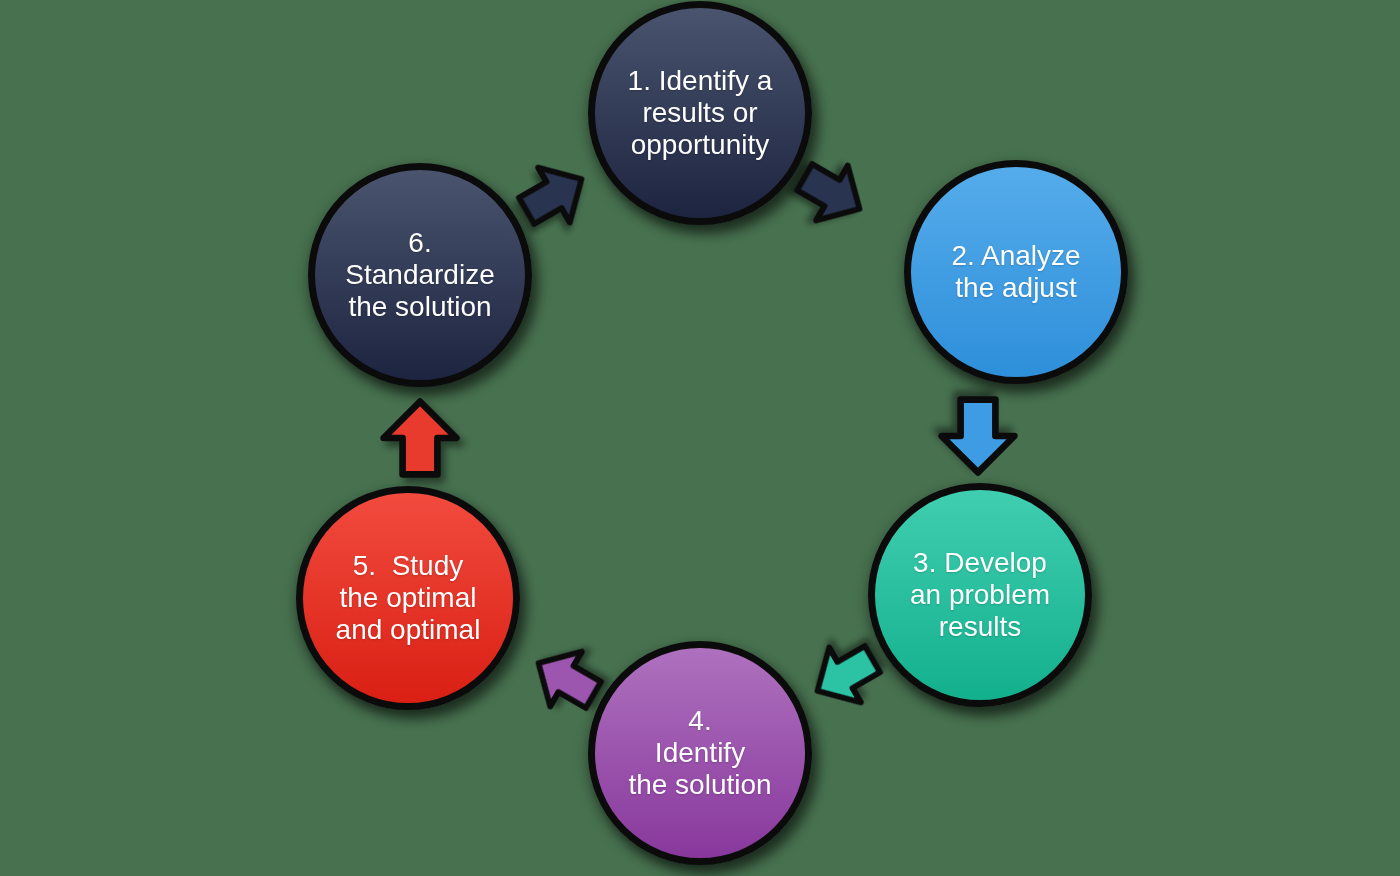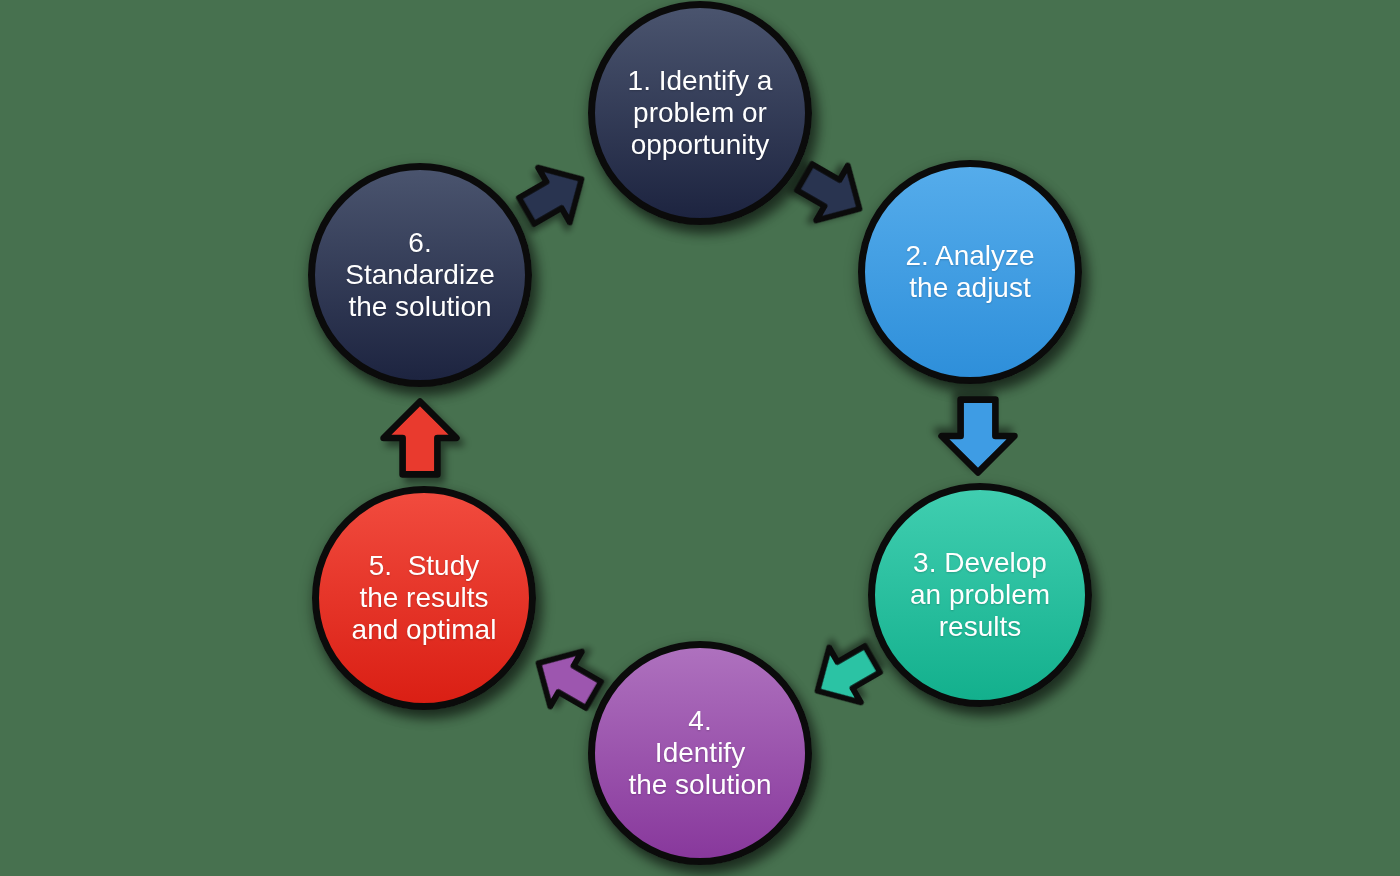--- a/index.html
+++ b/index.html
@@ -28,24 +28,24 @@
   }
   .circle .label {
     color: #ffffff;
     font-size: 28px;
     line-height: 32px;
     white-space: pre-wrap;
     text-shadow: 0 1px 2px rgba(0,0,0,0.18);
   }
   
   .step-1 { left: 588px; top: 1px;   }
-  .step-2 { left: 858px; top: 160px; }
+  .step-2 { left: 904px; top: 160px; }
   .step-3 { left: 868px; top: 483px; }
   .step-4 { left: 588px; top: 641px; }
-  .step-5 { left: 312px; top: 486px; }
+  .step-5 { left: 296px; top: 486px; }
   .step-6 { left: 308px; top: 163px; }
 
   .arrow {
     position: absolute;
     width: 90px;
     height: 90px;
     filter: drop-shadow(5px 6px 4px rgba(0,0,0,0.45));
   }
   .arrow svg { width: 100%; height: 100%; display: block; }
   .arrow path {
@@ -60,37 +60,37 @@
   .a45 { left: 521px; top: 634px; transform: rotate(300deg) scale(0.8);  }
   .a56 { left: 375px; top: 393px; transform: rotate(0deg)   scale(0.92); }
   .a61 { left: 509px; top: 150px; transform: rotate(60deg)  scale(0.8);  }
 </style>
 </head>
 <body style="background: rgb(71, 113, 79);">
 
 <div class="stage" style="background: rgb(71, 113, 79);">
 
   <div class="circle step-1" style="background: linear-gradient(rgb(74, 84, 110) 0%, rgb(29, 36, 64) 100%);">
-    <div class="label" style="color: rgb(255, 255, 255);"><div>1. Identify a</div><div>problem or</div><div>opportunity</div></div>
+    <div class="label" style="color: rgb(255, 255, 255);"><div>1. Identify a</div><div>results or</div><div>opportunity</div></div>
   </div>
 
   <div class="circle step-2" style="background: linear-gradient(rgb(85, 172, 235) 0%, rgb(46, 143, 218) 100%);">
     <div class="label" style="color: rgb(255, 255, 255);"><div>2. Analyze</div><div>the adjust</div></div>
   </div>
 
   <div class="circle step-3" style="background: linear-gradient(rgb(64, 206, 176) 0%, rgb(19, 176, 141) 100%); justify-content: center;">
     <div class="label" style="color: rgb(255, 255, 255);"><div>3. Develop</div><div>an problem</div><div>results</div></div>
   </div>
 
   <div class="circle step-4" style="background: linear-gradient(rgb(174, 113, 190) 0%, rgb(136, 56, 156) 100%);">
     <div class="label" style="color: rgb(255, 255, 255);"><div>4.</div><div>Identify</div><div>the solution</div></div>
   </div>
 
   <div class="circle step-5" style="background: linear-gradient(rgb(241, 75, 62) 0%, rgb(218, 31, 20) 100%);">
-    <div class="label" style="color: rgb(255, 255, 255);"><div>5.  Study</div><div>the results</div><div>and optimal</div></div>
+    <div class="label" style="color: rgb(255, 255, 255);"><div>5.  Study</div><div>the optimal</div><div>and optimal</div></div>
   </div>
 
   <div class="circle step-6" style="background: linear-gradient(rgb(74, 84, 110) 0%, rgb(29, 36, 64) 100%);">
     <div class="label" style="color: rgb(255, 255, 255);"><div>6.</div><div>Standardize</div><div>the solution</div></div>
   </div>
 
   <div class="arrow a12">
     <svg viewBox="0 0 100 100">
       <path d="M50 6 L94 50 L71 50 L71 94 L29 94 L29 50 L6 50 Z" style="fill: rgb(41, 52, 80);"></path>
     </svg>

